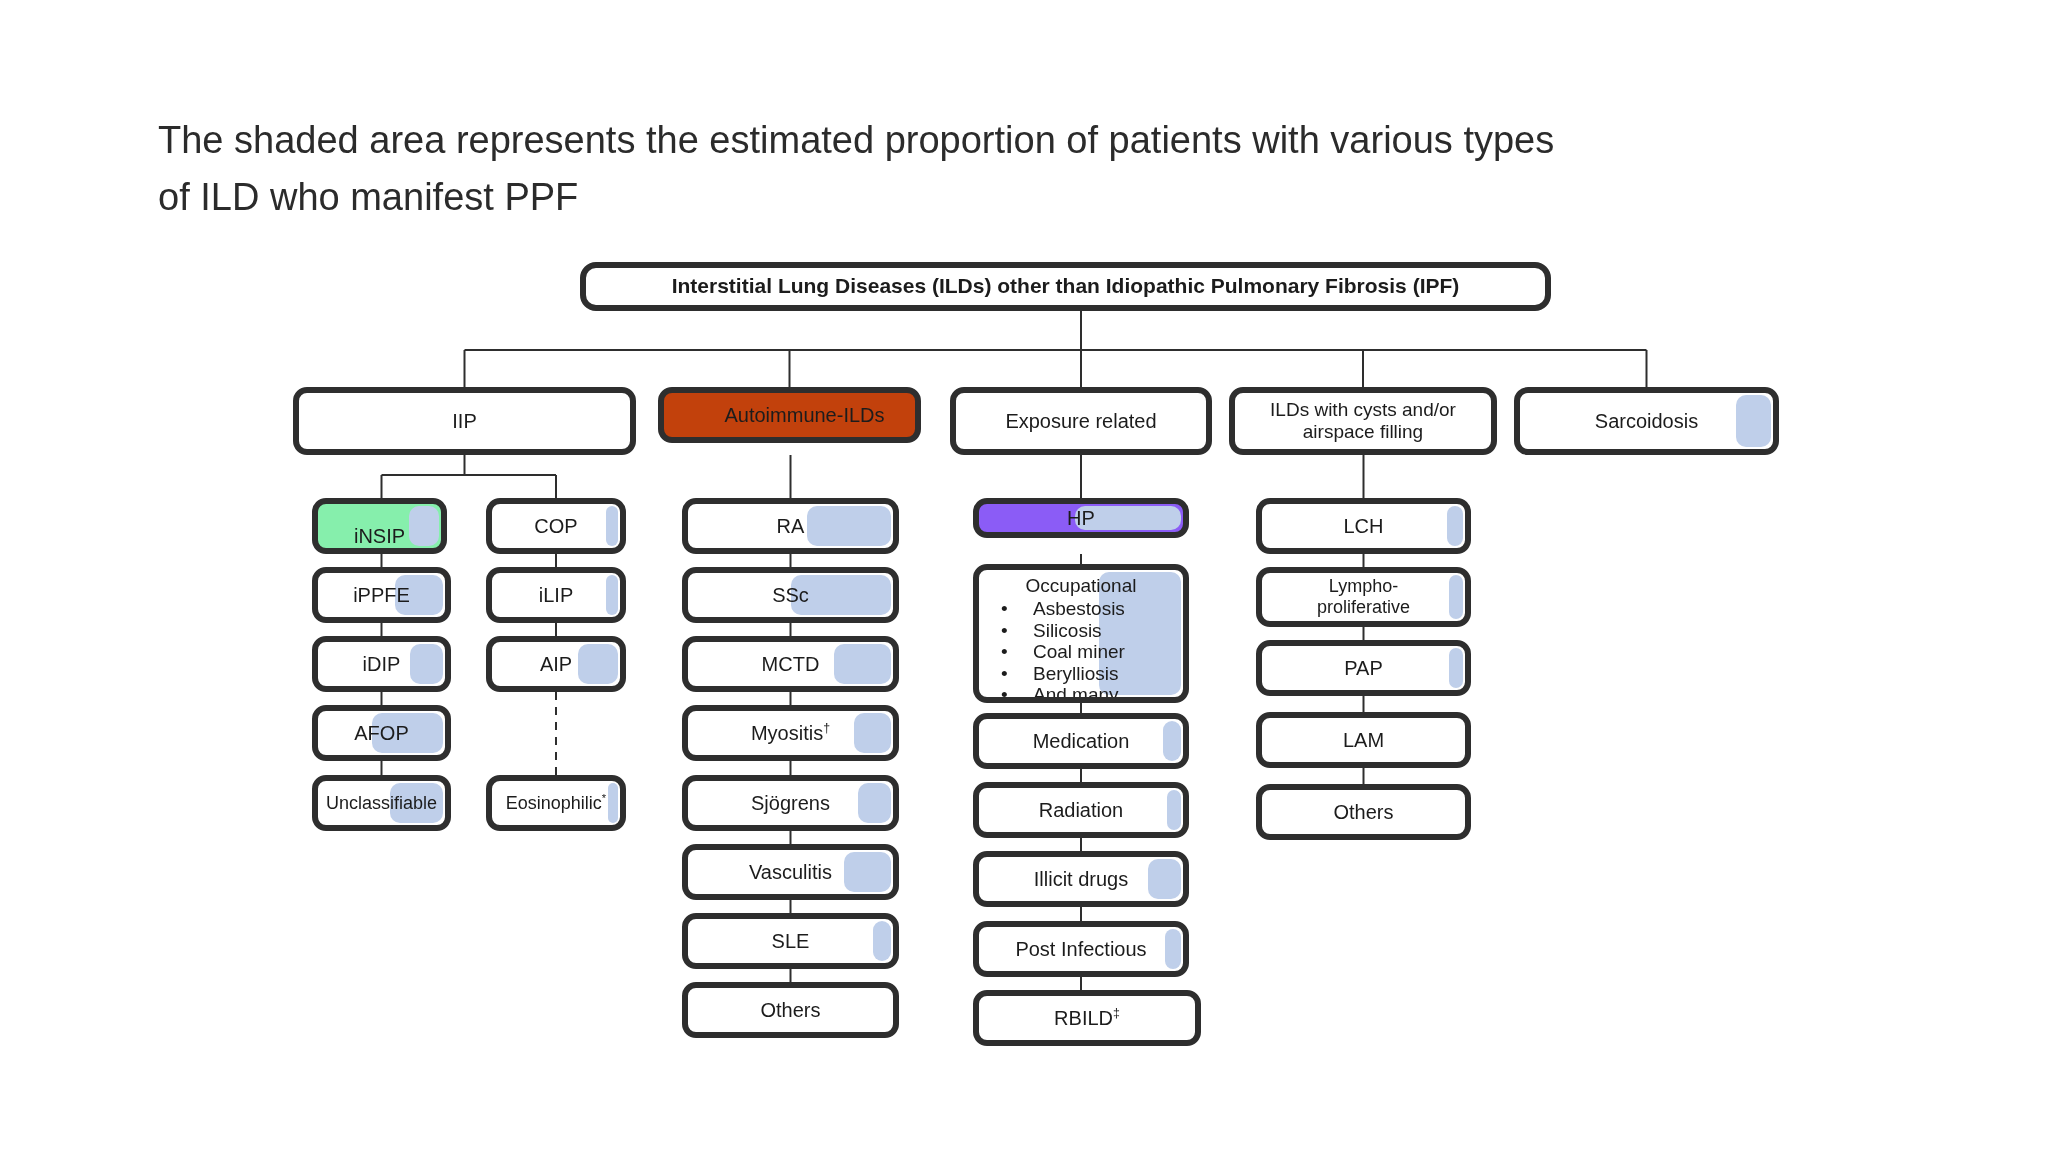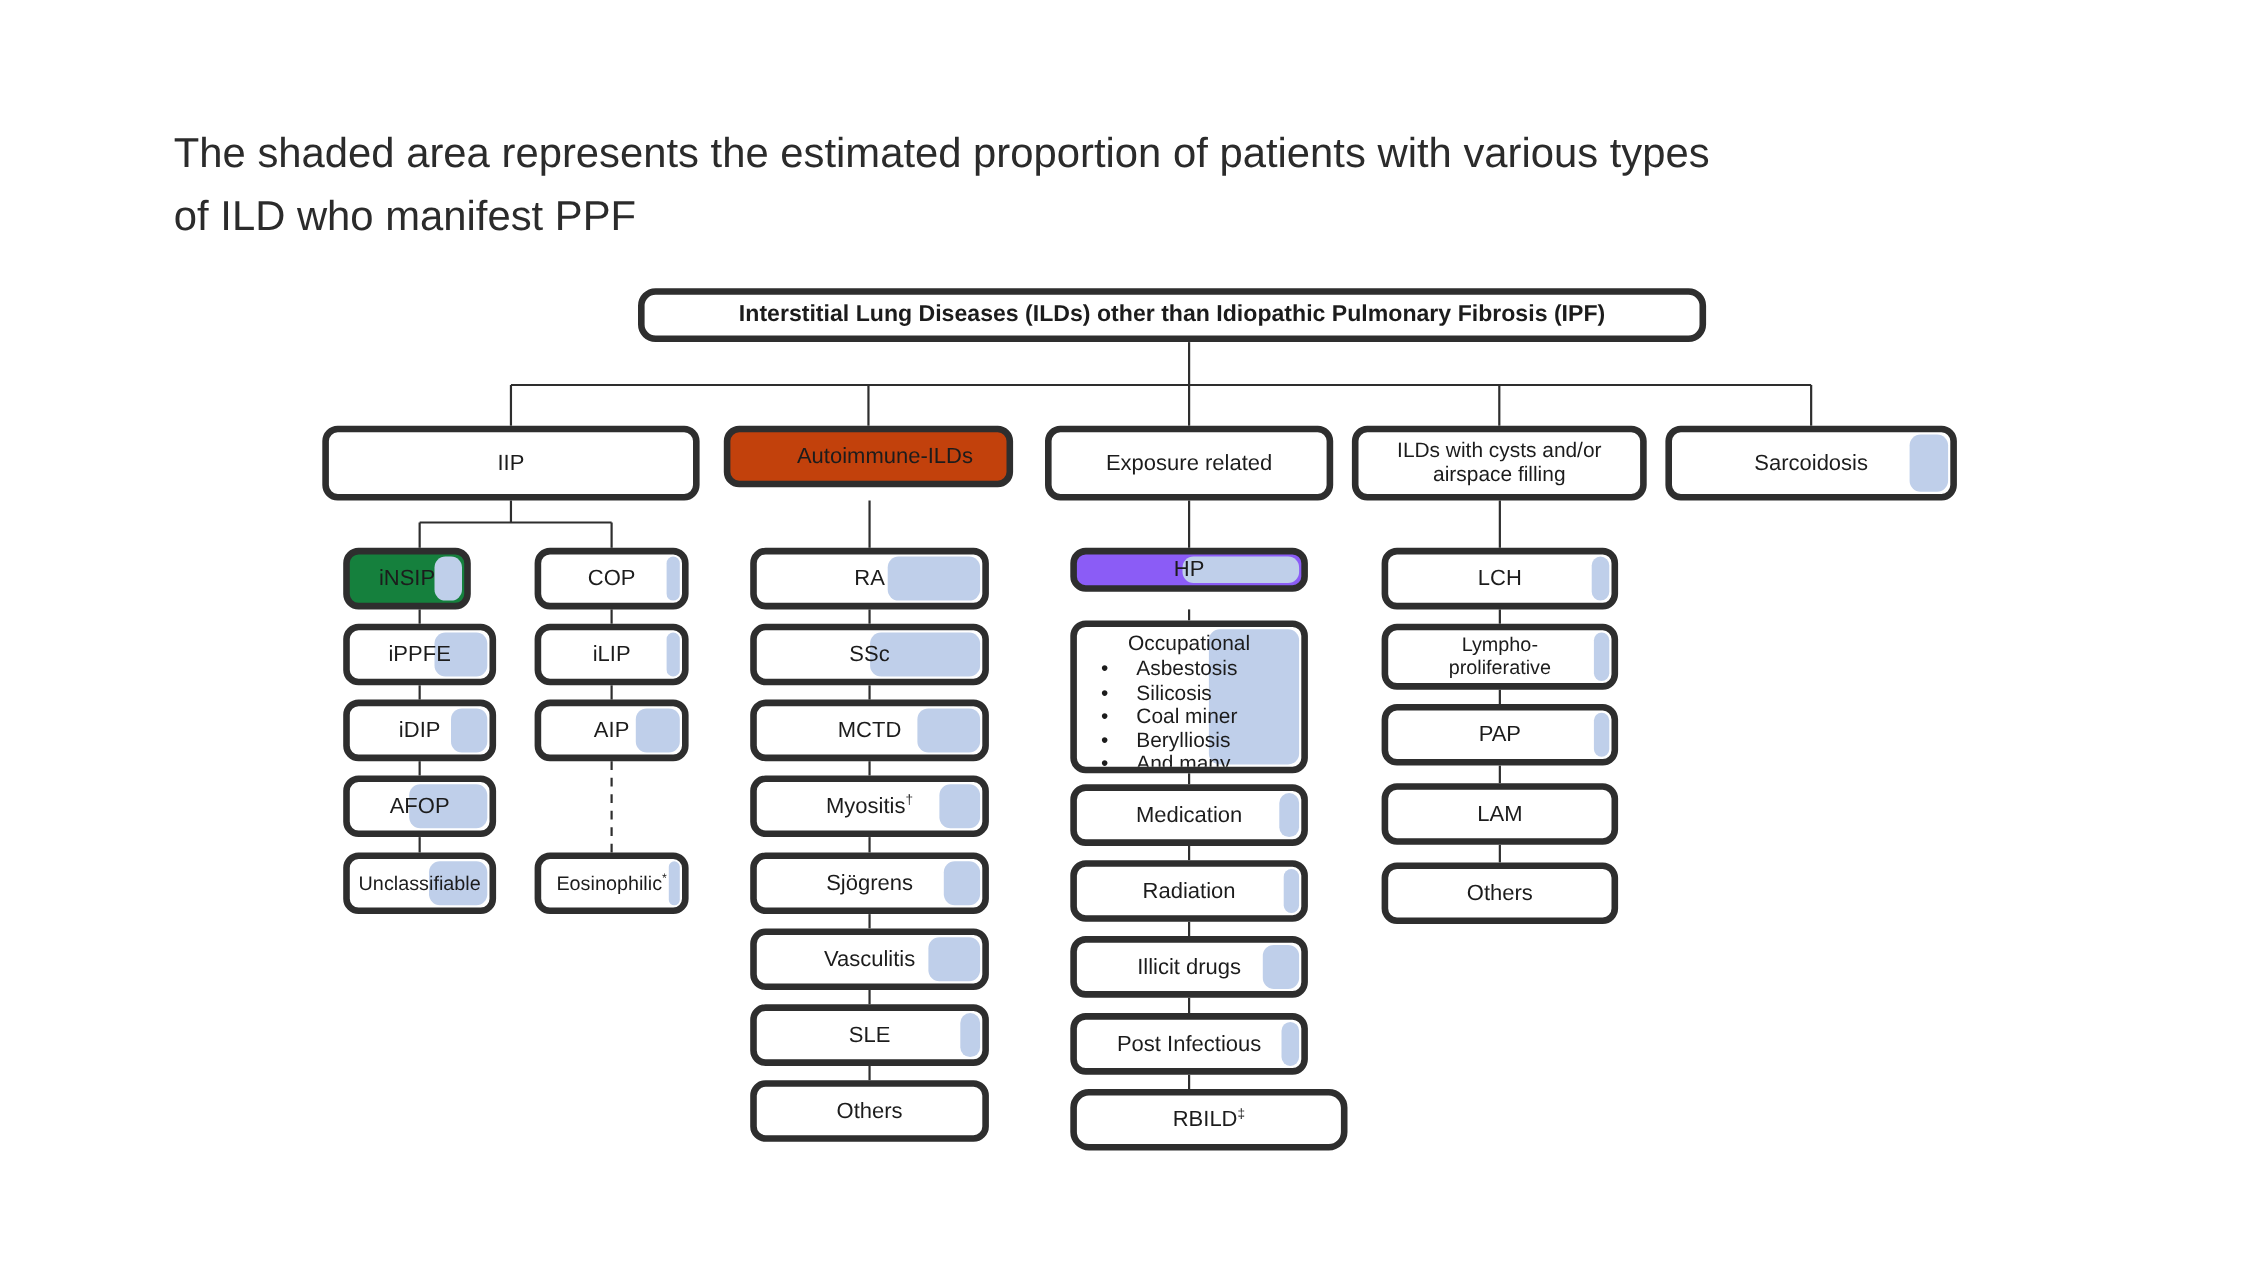--- a/index.html
+++ b/index.html
@@ -99,21 +99,21 @@
       <span class="label"><span>Exposure related</span></span>
     </div>
     <div class="node" style="left: 1229px; top: 387px; width: 268px; height: 68px; border-color: rgb(46, 46, 46); background: rgb(255, 255, 255); font-size: 19px;">
       <span class="label"><span>ILDs with cysts and/or
 airspace filling</span></span>
     </div>
     <div class="node" style="left: 1514px; top: 387px; width: 265px; height: 68px; border-color: rgb(46, 46, 46); background: rgb(255, 255, 255);">
       <div class="shade" style="width: 14%; background: rgb(191, 207, 234);"></div>
       <span class="label"><span>Sarcoidosis</span></span>
     </div>
-    <div class="node" style="left: 312px; top: 498px; width: 116px; height: 56px; border-color: rgb(46, 46, 46); background: #15803d;">
+    <div class="node" style="left: 312px; top: 498px; width: 135px; height: 56px; border-color: rgb(46, 46, 46); background: #86efac; align-items: flex-end;">
       <div class="shade" style="width: 24%; background: rgb(191, 207, 234);"></div>
       <span class="label"><span>iNSIP</span></span>
     </div>
     <div class="node" style="left: 312px; top: 567px; width: 139px; height: 56px; border-color: rgb(46, 46, 46); background: rgb(255, 255, 255);">
       <div class="shade" style="width: 38%; background: rgb(191, 207, 234);"></div>
       <span class="label"><span>iPPFE</span></span>
     </div>
     <div class="node" style="left: 312px; top: 636px; width: 139px; height: 56px; border-color: rgb(46, 46, 46); background: rgb(255, 255, 255);">
       <div class="shade" style="width: 26%; background: rgb(191, 207, 234);"></div>
       <span class="label"><span>iDIP</span></span>
@@ -197,21 +197,21 @@
       <span class="label"><span>Radiation</span></span>
     </div>
     <div class="node" style="left: 973px; top: 851px; width: 216px; height: 56px; border-color: rgb(46, 46, 46); background: rgb(255, 255, 255);">
       <div class="shade" style="width: 16%; background: rgb(191, 207, 234);"></div>
       <span class="label"><span>Illicit drugs</span></span>
     </div>
     <div class="node" style="left: 973px; top: 921px; width: 216px; height: 56px; border-color: rgb(46, 46, 46); background: rgb(255, 255, 255);">
       <div class="shade" style="width: 8%; background: rgb(191, 207, 234);"></div>
       <span class="label"><span>Post Infectious</span></span>
     </div>
-    <div class="node" style="left: 973px; top: 990px; width: 252px; height: 56px; border-color: rgb(46, 46, 46); background: rgb(255, 255, 255); border-radius: 17px;">
+    <div class="node" style="left: 973px; top: 990px; width: 228px; height: 56px; border-color: rgb(46, 46, 46); background: rgb(255, 255, 255);">
       <span class="label"><span>RBILD</span><sup>‡</sup></span>
     </div>
     <div class="node" style="left: 1256px; top: 498px; width: 215px; height: 56px; border-color: rgb(46, 46, 46); background: rgb(255, 255, 255);">
       <div class="shade" style="width: 8%; background: rgb(191, 207, 234);"></div>
       <span class="label"><span>LCH</span></span>
     </div>
     <div class="node" style="left: 1256px; top: 567px; width: 215px; height: 60px; border-color: rgb(46, 46, 46); background: rgb(255, 255, 255); font-size: 18px;">
       <div class="shade" style="width: 7%; background: rgb(191, 207, 234);"></div>
       <span class="label"><span>Lympho-
 proliferative</span></span>

